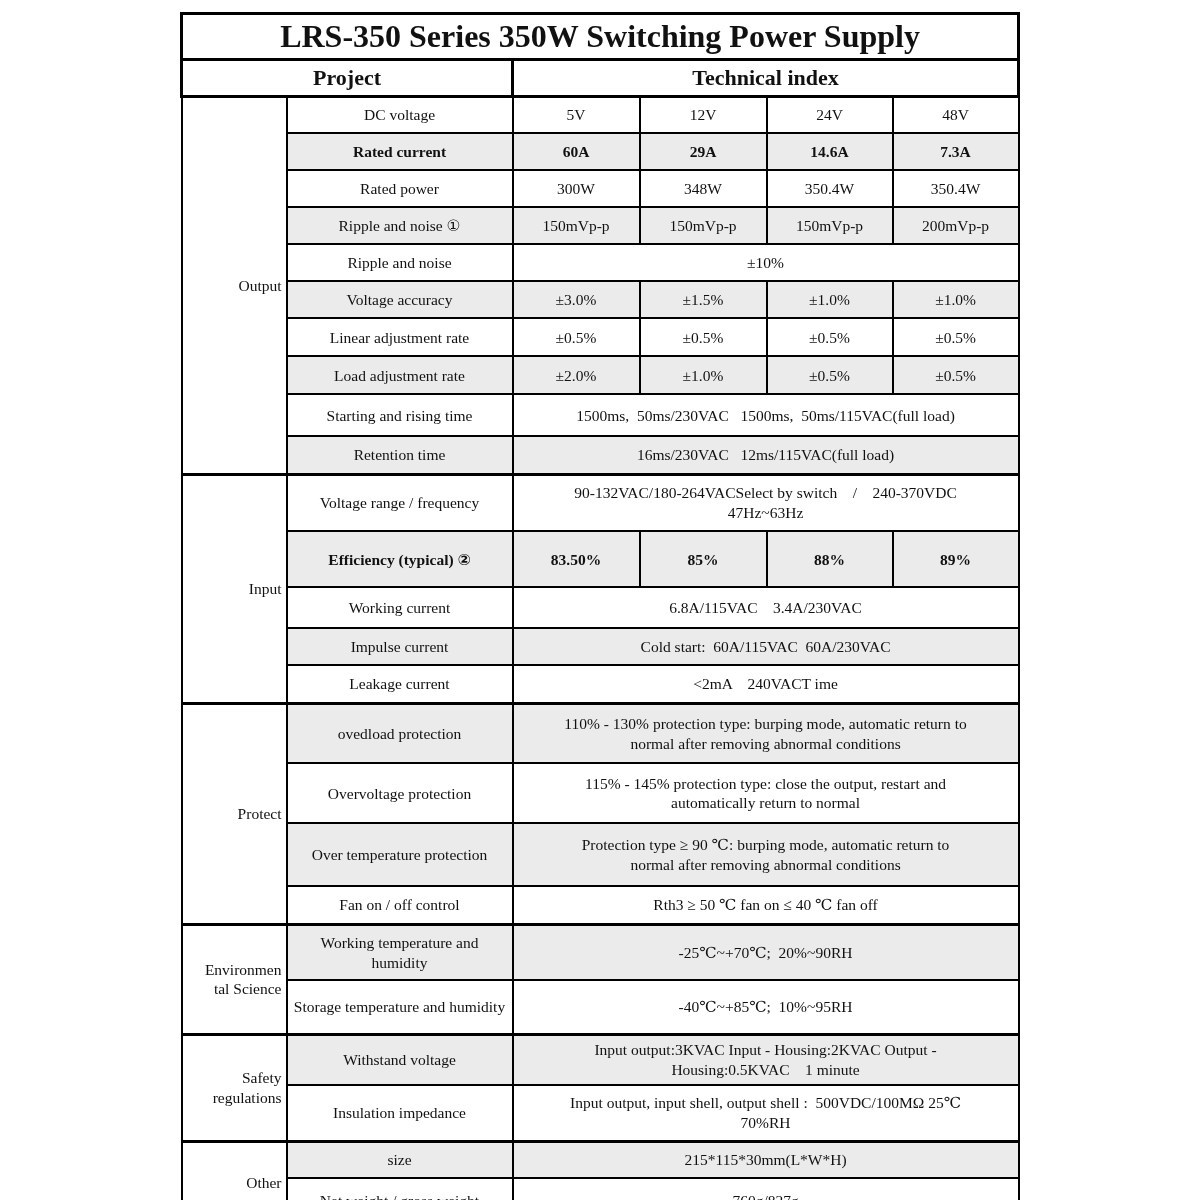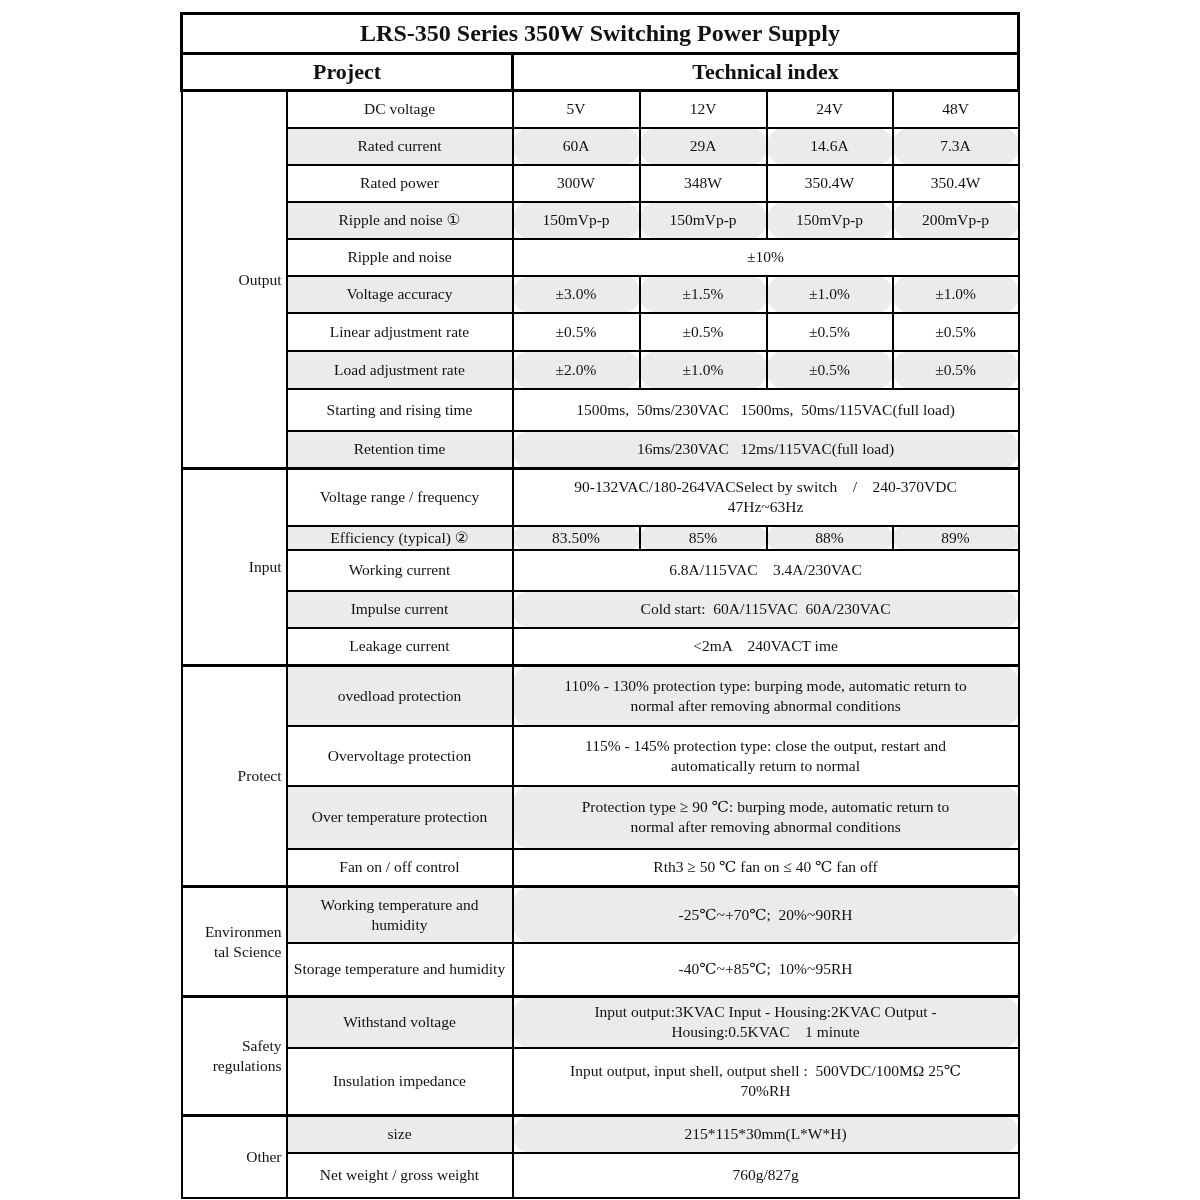--- a/index.html
+++ b/index.html
@@ -35,35 +35,34 @@
     vertical-align: middle;
     padding: 1px 4px;
     font-size: 15.5px;
     line-height: 1.28;
     overflow: hidden;
   }
   .title-row td, .header-row td {
     border-width: 3px;
   }
   td.title {
-    font-size: 24px;
+    font-size: 32px;
     font-weight: bold;
   }
   td.hdr {
     font-size: 22px;
     font-weight: bold;
   }
   td.cat {
     white-space: pre-line;
     background: #ffffff;
     text-align: right;
   }
   td.val {
     white-space: pre-wrap;
-    border-radius: 17px;
   }
   tr.shaded td.lbl, tr.shaded td.val {
     background: #ebebeb;
   }
   tr.section-start td {
     border-top-width: 3px;
   }
 </style>
 </head>
 <body>
@@ -87,21 +86,21 @@
         <td colspan="4" class="hdr">Technical index</td>
       </tr>
     <tr class="section-start" style="height: 37px;">
           <td class="cat" rowspan="10">Output</td>
           <td class="lbl">DC voltage</td>
           <td class="val">5V</td>
           <td class="val">12V</td>
           <td class="val">24V</td>
           <td class="val">48V</td>
         </tr>
-        <tr class="shaded" style="height: 37px;">
+        <tr class="shaded" style="height: 37px; font-weight: bold;">
           <td class="lbl">Rated current</td>
           <td class="val">60A</td>
           <td class="val">29A</td>
           <td class="val">14.6A</td>
           <td class="val">7.3A</td>
         </tr>
         <tr style="height: 37px;">
           <td class="lbl">Rated power</td>
           <td class="val">300W</td>
           <td class="val">348W</td>
@@ -147,21 +146,21 @@
         <tr class="shaded" style="height: 38px; margin-left: 29px;">
           <td class="lbl">Retention time</td>
           <td class="val" colspan="4">16ms/230VAC   12ms/115VAC(full load)</td>
         </tr>
         <tr class="section-start" style="height: 57px;">
           <td class="cat" rowspan="5">Input</td>
           <td class="lbl">Voltage range / frequency</td>
           <td class="val" colspan="4">90-132VAC/180-264VACSelect by switch    /    240-370VDC
 47Hz~63Hz</td>
         </tr>
-        <tr class="shaded" style="height: 24px;">
+        <tr class="shaded" style="height: 56px; font-weight: bold;">
           <td class="lbl">Efficiency (typical) ②</td>
           <td class="val">83.50%</td>
           <td class="val">85%</td>
           <td class="val">88%</td>
           <td class="val">89%</td>
         </tr>
         <tr style="height: 41px;">
           <td class="lbl">Working current</td>
           <td class="val" colspan="4">6.8A/115VAC    3.4A/230VAC</td>
         </tr>
@@ -202,21 +201,21 @@
         <tr style="height: 54px;">
           <td class="lbl">Storage temperature and humidity</td>
           <td class="val" colspan="4">-40℃~+85℃;  10%~95RH</td>
         </tr>
         <tr class="section-start shaded" style="height: 51px;">
           <td class="cat" rowspan="2">Safety regulations</td>
           <td class="lbl">Withstand voltage</td>
           <td class="val" colspan="4">Input output:3KVAC Input - Housing:2KVAC Output -
 Housing:0.5KVAC    1 minute</td>
         </tr>
-        <tr style="height: 68px;">
+        <tr style="height: 56px;">
           <td class="lbl">Insulation impedance</td>
           <td class="val" colspan="4">Input output, input shell, output shell :  500VDC/100MΩ 25℃
 70%RH</td>
         </tr>
         <tr class="section-start shaded" style="height: 37px;">
           <td class="cat" rowspan="2">Other</td>
           <td class="lbl">size</td>
           <td class="val" colspan="4">215*115*30mm(L*W*H)</td>
         </tr>
         <tr style="height: 45px;">

